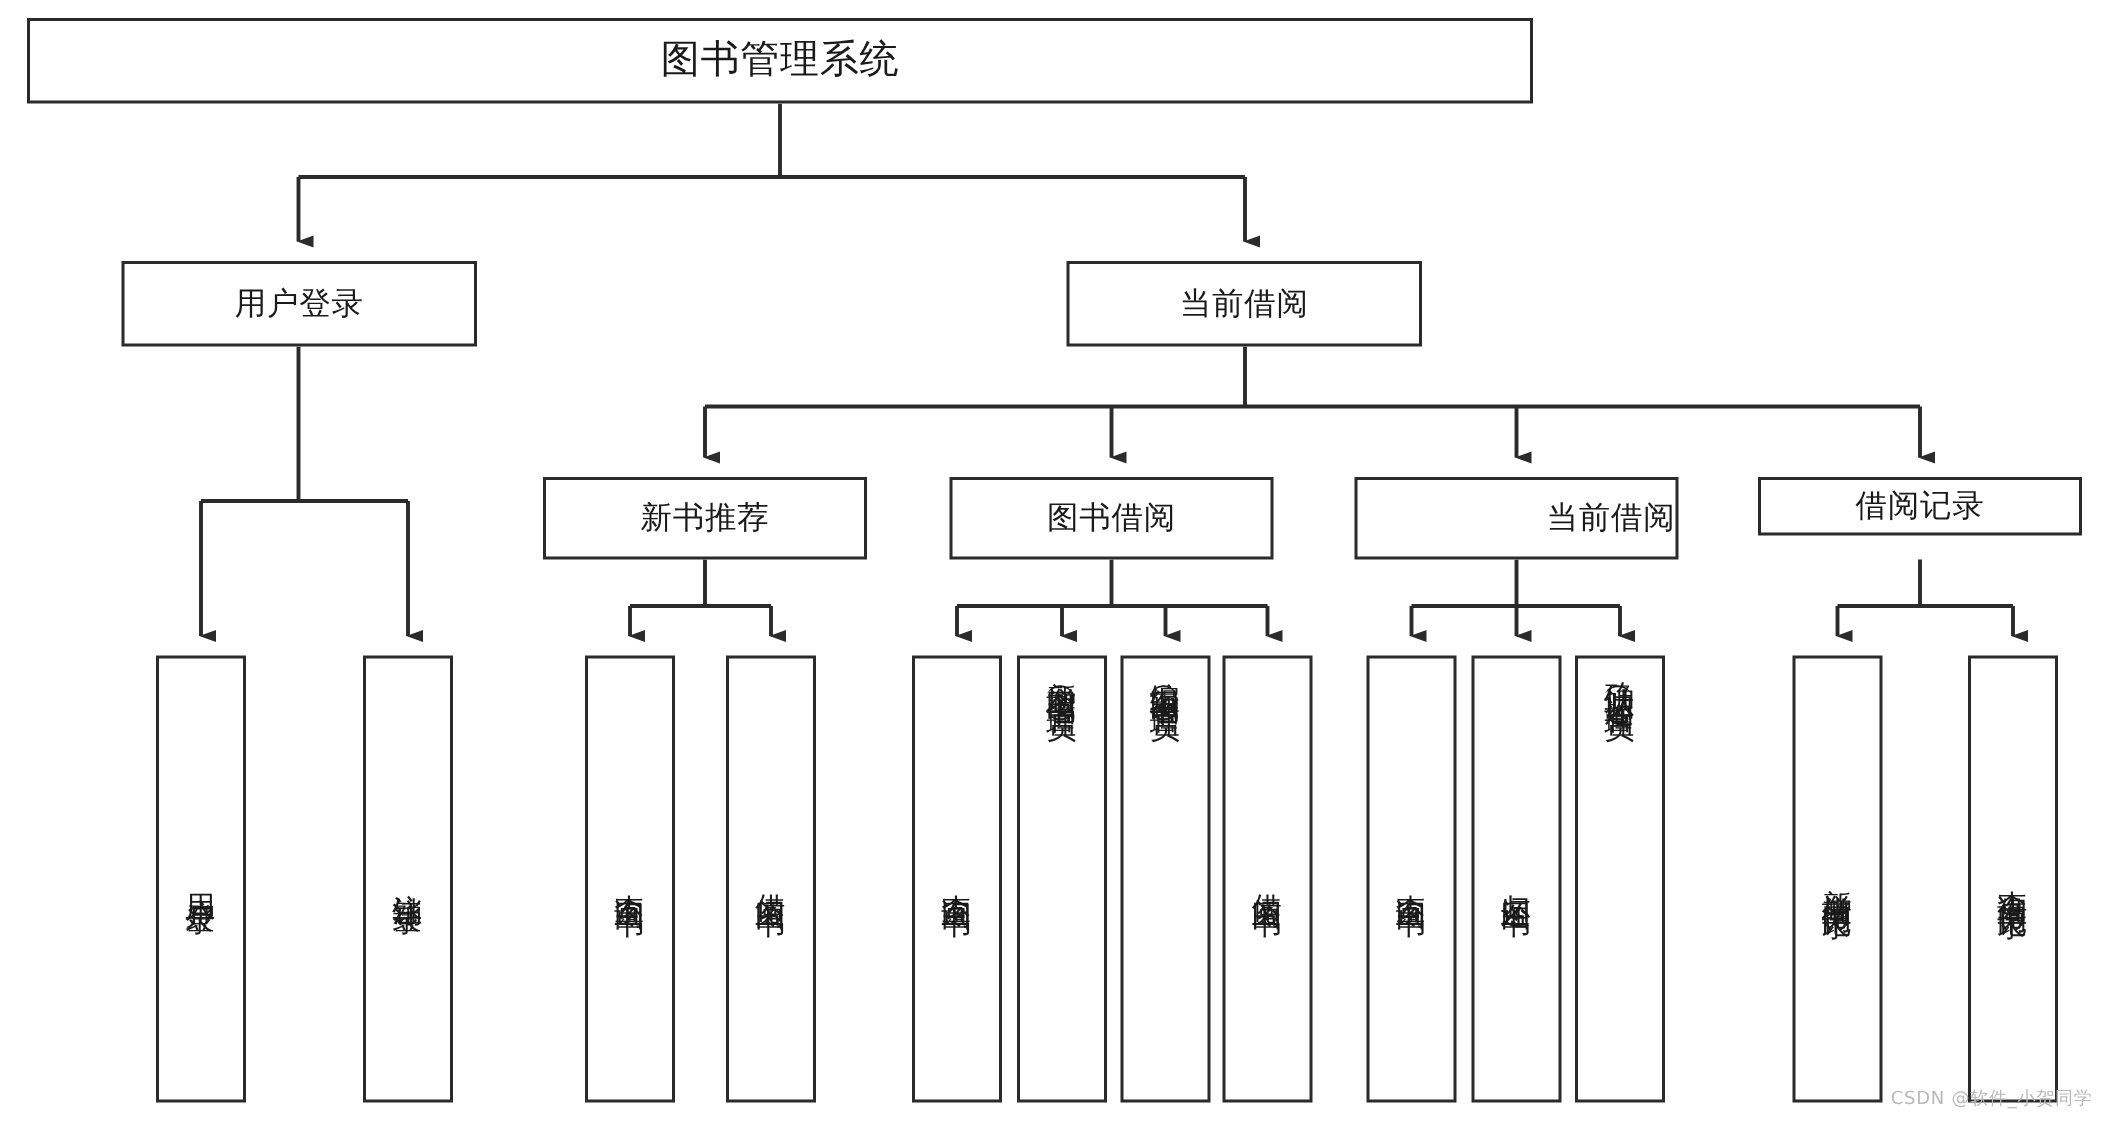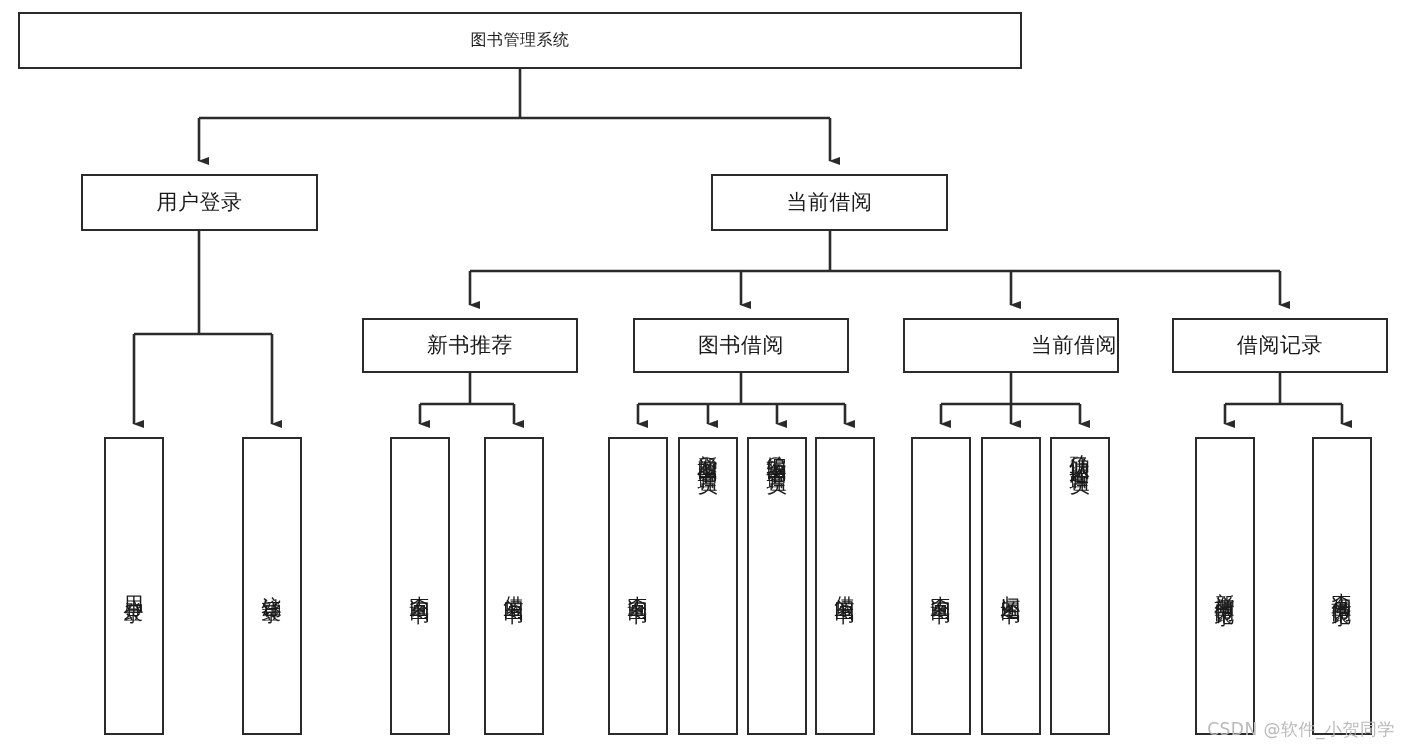--- a/index.html
+++ b/index.html
@@ -36,21 +36,21 @@
     justify-content: center;
     text-align: center;
     color: #1a1a1a;
   }
   .node .label {
     font-size: 21px;
     line-height: 1.18;
     letter-spacing: 0.5px;
     white-space: pre;
   }
-  .node.root .label { font-size: 16px; }
+  .node.root .label { font-size: 26px; }
   .node.leaf {
     align-items: flex-start;
     justify-content: center;
     padding-top: 0;
   }
   .node.leaf .label {
     writing-mode: vertical-rl;
     text-orientation: upright;
     font-size: 20px;
     line-height: 1.30;
@@ -58,21 +58,21 @@
     white-space: pre;
     display: block;
   }
   .node.leaf.centered {
     align-items: center;
   }
   .watermark {
     position: absolute;
     right: 10px;
     bottom: 6px;
-    font-size: 17px;
+    font-size: 12px;
     color: #b9b9b9;
     letter-spacing: 0.5px;
     white-space: nowrap;
     user-select: none;
   }
 </style>
 </head>
 <body>
 
 <div id="canvas">
@@ -140,21 +140,21 @@
 
   <div class="node" style="left: 633px; top: 318px; width: 216px; height: 55px;">
     <span class="label">图书借阅</span>
   </div>
   <div class="node" style="left: 362px; top: 318px; width: 216px; height: 55px;">
     <span class="label">新书推荐</span>
   </div>
   <div class="node" style="left: 903px; top: 318px; width: 216px; height: 55px; justify-content: flex-end;">
     <span class="label">当前借阅</span>
   </div>
-  <div class="node" style="left: 1172px; top: 318px; width: 216px; height: 55px;">
+  <div class="node" style="left: 1172px; top: 318px; width: 216px; height: 39px;">
     <span class="label">借阅记录</span>
   </div>
 
   <div class="node leaf centered" style="left: 104px; top: 437px; width: 60px; height: 298px;">
     <span class="label">用户登录</span>
   </div>
   <div class="node leaf centered" style="left: 242px; top: 437px; width: 60px; height: 298px;">
     <span class="label">注销登录</span>
   </div>
 

